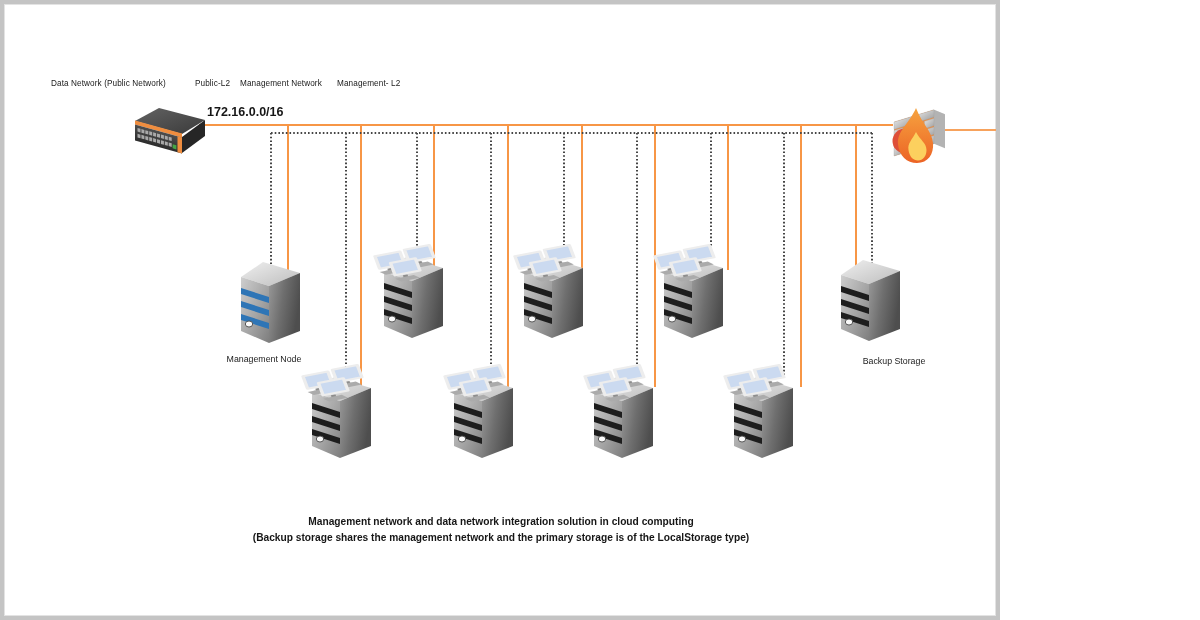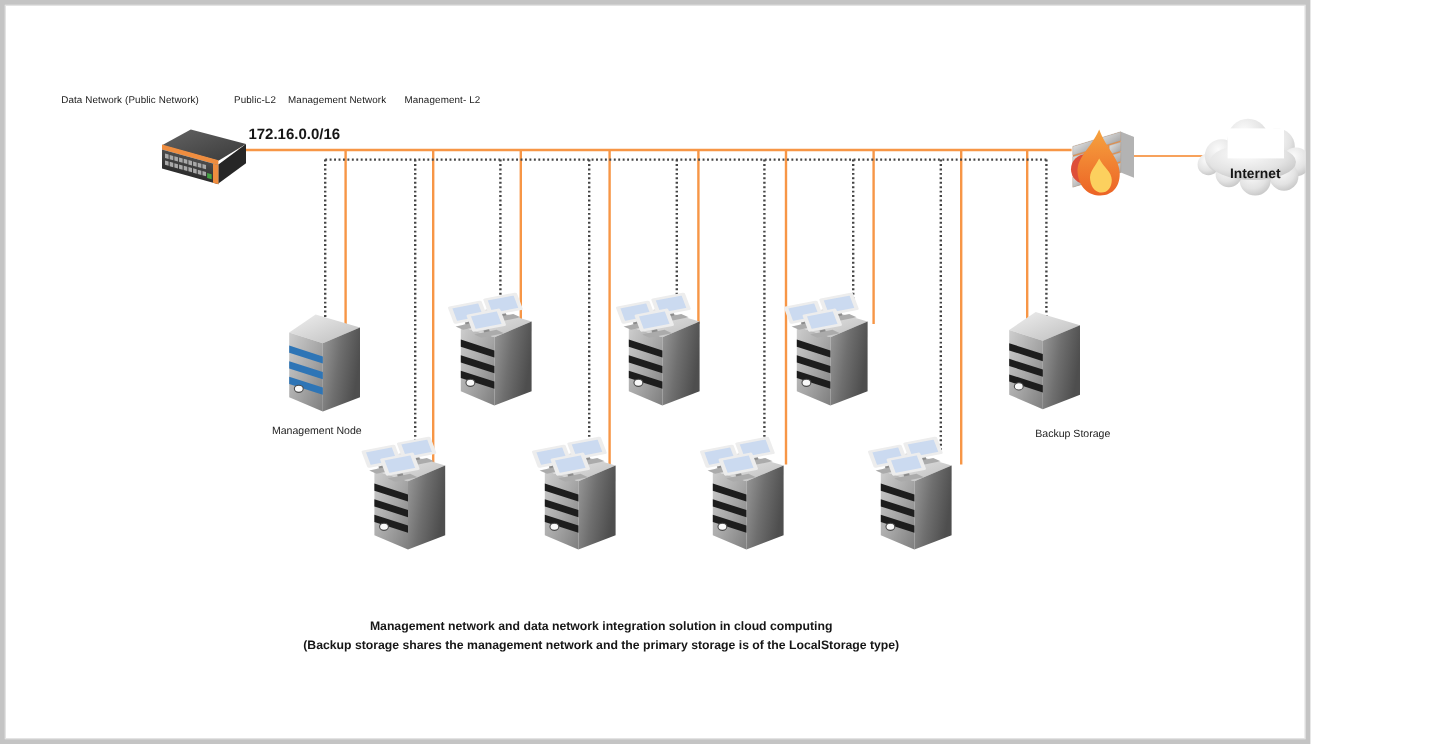--- a/index.html
+++ b/index.html
@@ -1,18 +1,18 @@
 <!DOCTYPE html>
 <html><head>
 <meta charset="utf-8">
 <style>
   html,body{margin:0;padding:0;background:#fff;}
   .frame{
     position:relative;
-    width:1092px;height:620px;
+    width:1000px;height:620px;
     box-sizing:border-box;
     border:4px solid #c4c4c4;
     box-shadow:inset 0 0 0 1px #e3e3e3;
     background:#ffffff;
     font-family:"Liberation Sans", sans-serif;
     overflow:hidden;
   }
   svg text{font-family:"Liberation Sans", sans-serif; fill:#161616;}
   .legend-text{font-size:8.2px; letter-spacing:.1px; fill:#1a1a1a;}
   .subnet-text{font-size:12.5px; font-weight:bold;}

